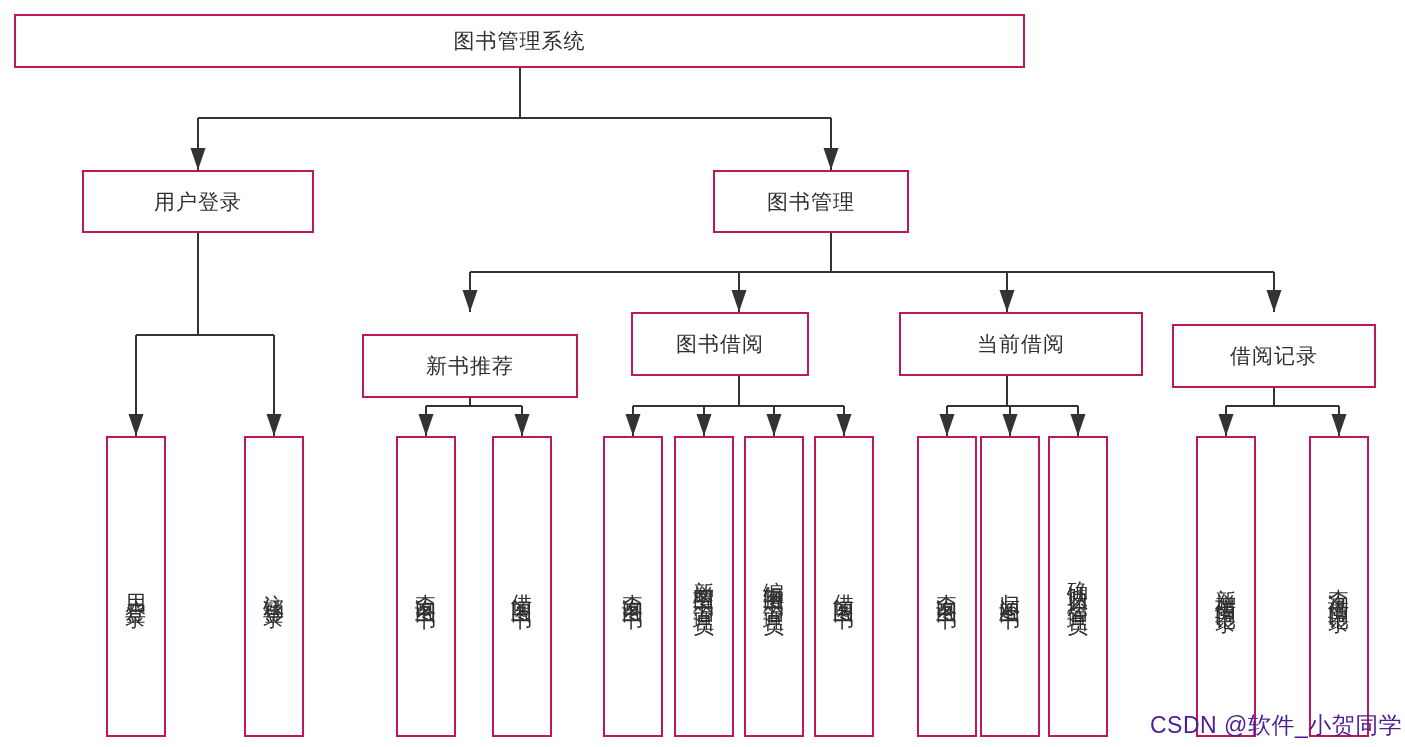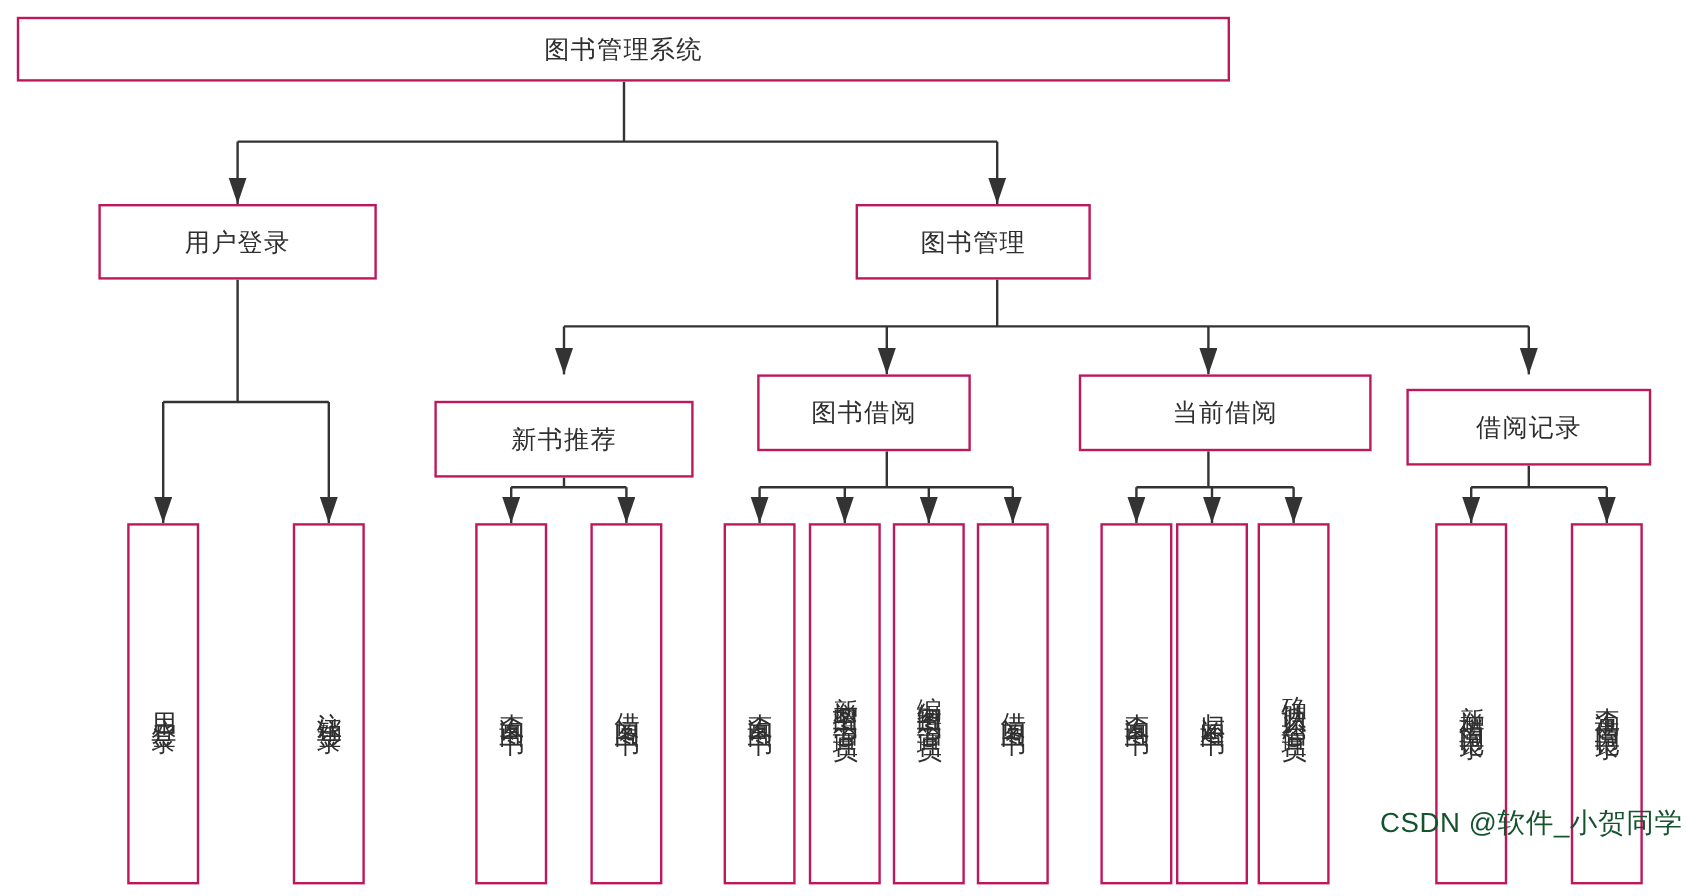--- a/index.html
+++ b/index.html
@@ -35,23 +35,23 @@
     text-orientation: mixed;
     line-height: 1;
     letter-spacing: 5px;
     font-size: 21px;
     color: #2f2f2f;
     white-space: nowrap;
   }
   .watermark {
     position: absolute;
     left: 1150px;
-    top: 670px;
+    top: 710px;
     font-size: 23px;
-    color: #14532d;
+    color: #4c1d95;
     letter-spacing: 0.5px;
     z-index: 3;
     white-space: nowrap;
   }
 </style>
 </head>
 <body>
 
 <div class="stage">
 

